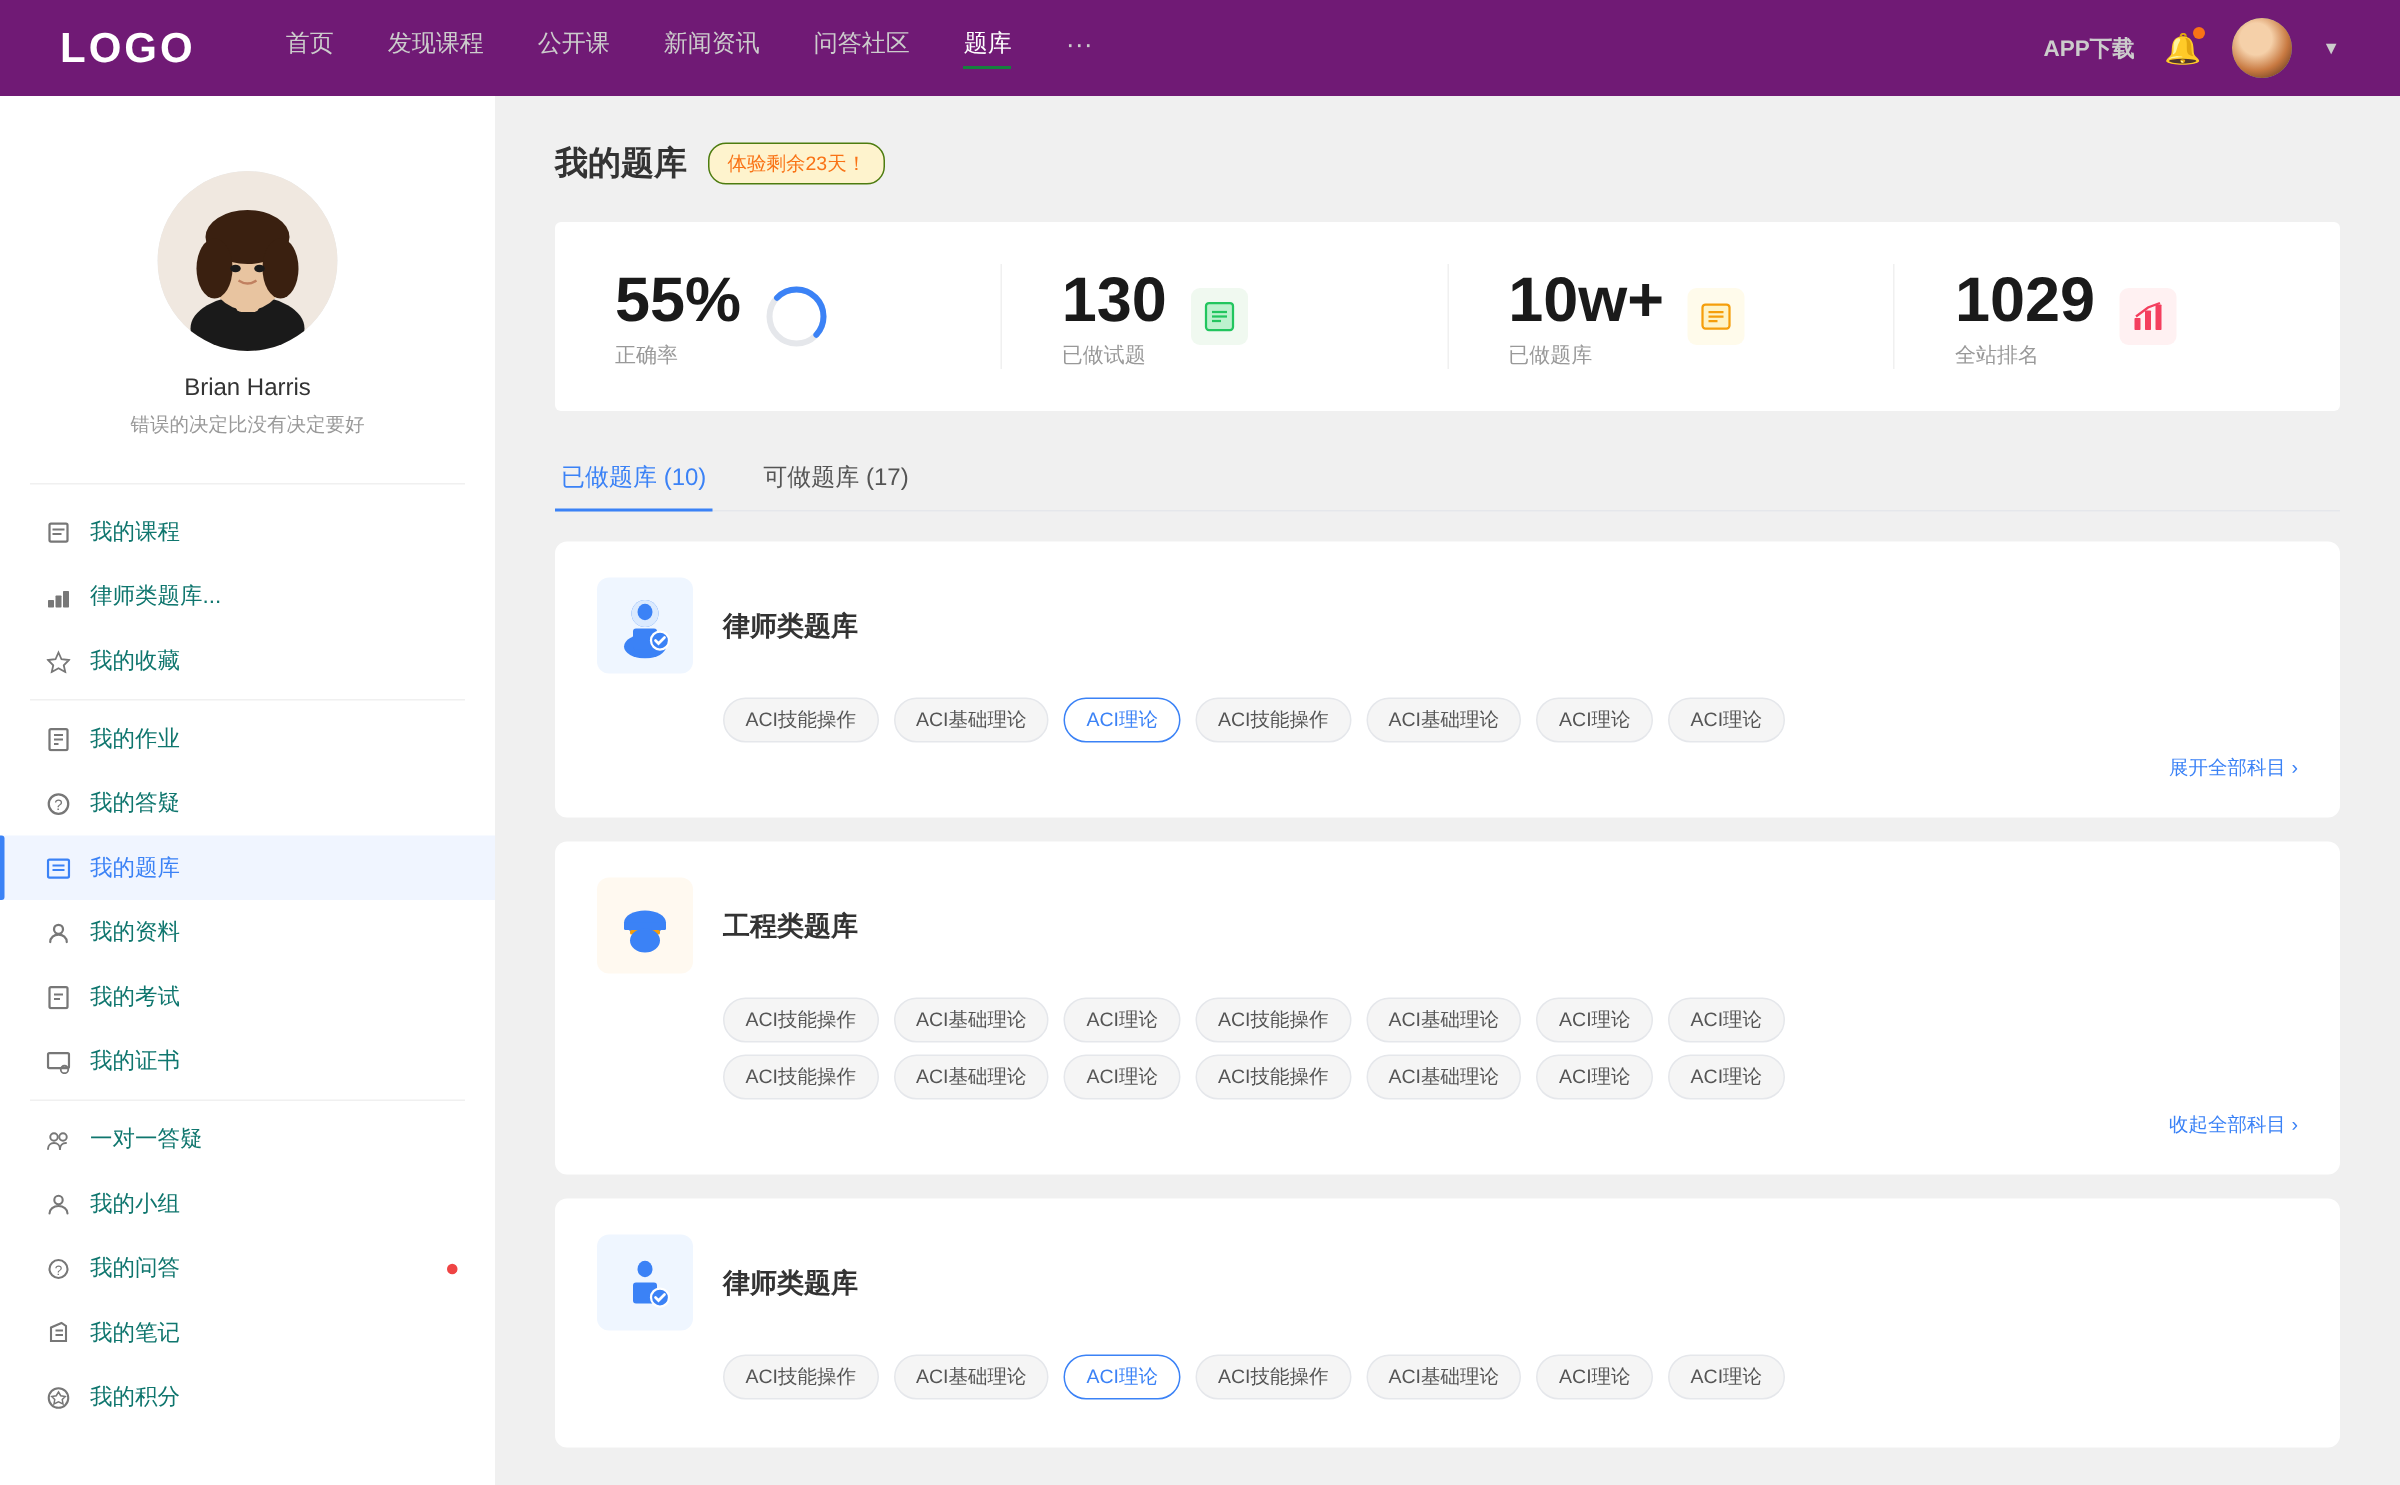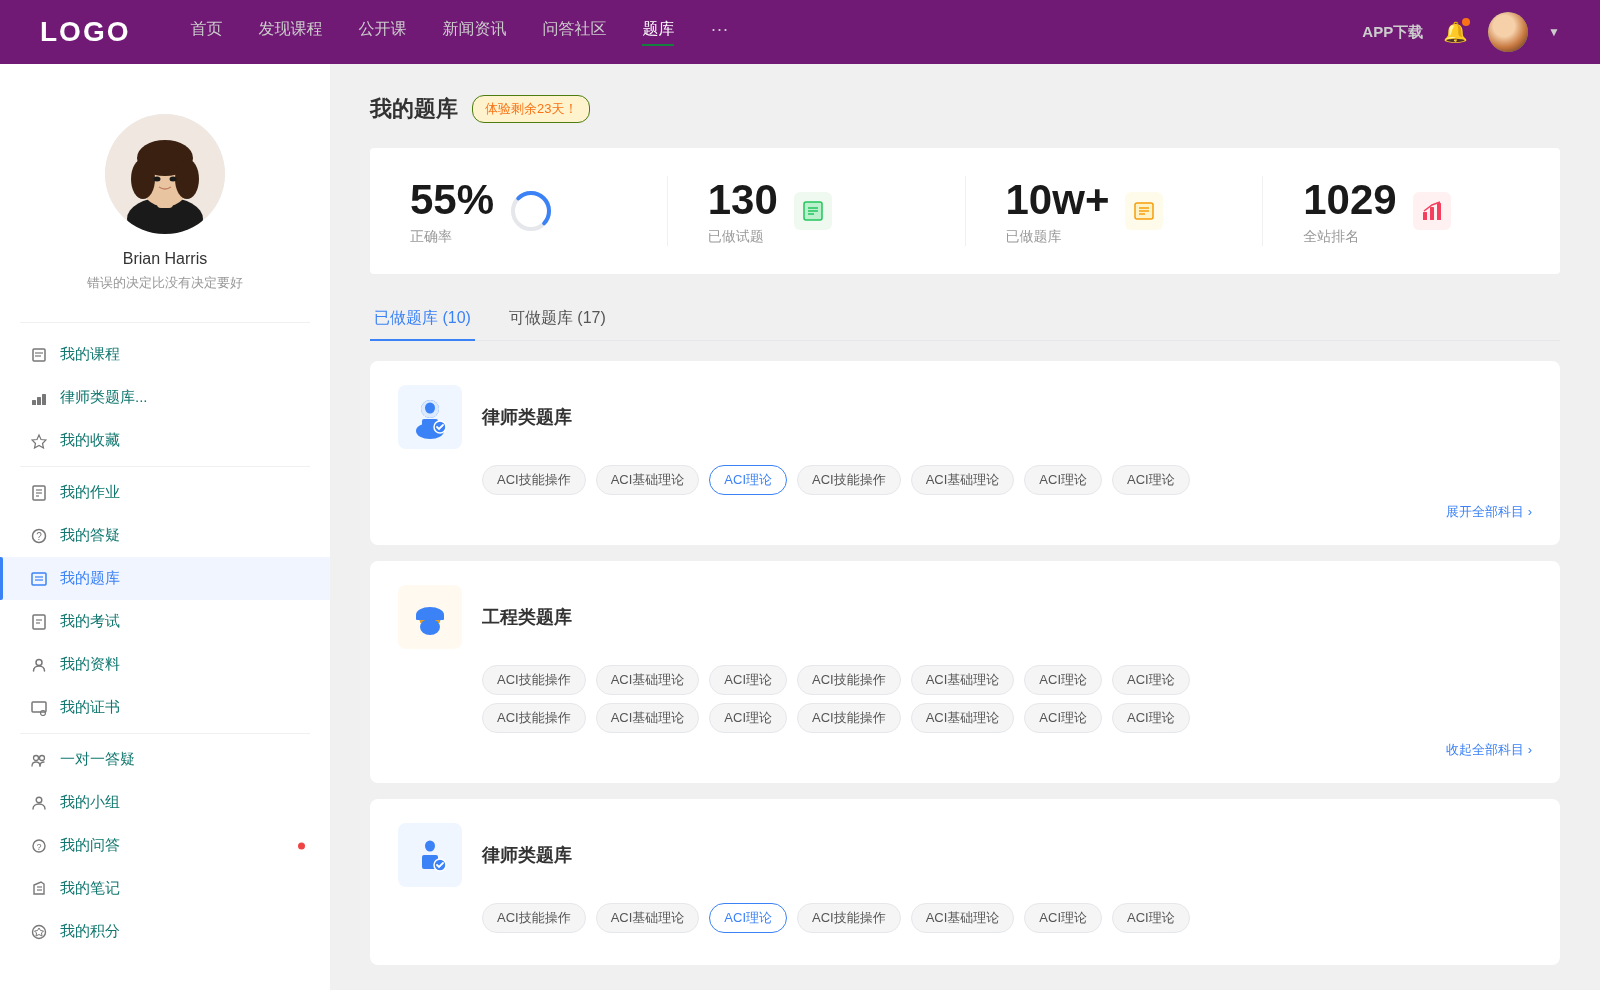--- a/index.html
+++ b/index.html
@@ -177,35 +177,35 @@
               <rect x="1" y="2" width="14" height="12" rx="1" stroke="#3b82f6" stroke-width="1.5"></rect>
               <line x1="4" y1="6" x2="12" y2="6" stroke="#3b82f6" stroke-width="1.2"></line>
               <line x1="4" y1="9" x2="12" y2="9" stroke="#3b82f6" stroke-width="1.2"></line>
             </svg>
         </span>
         <span style="color:#3b82f6;font-weight:500;">我的题库</span>
       </li>
       <li class="menu-item">
         <span class="menu-icon">
           <svg width="16" height="16" viewBox="0 0 16 16" fill="none">
+              <circle cx="8" cy="5.5" r="3" stroke="#777" stroke-width="1.5"></circle>
+              <path d="M2.5 14c0-3 2.5-5 5.5-5s5.5 2 5.5 5" stroke="#777" stroke-width="1.5" stroke-linecap="round"></path>
+            </svg>
+        </span>
+        <span>我的资料</span>
+      </li>
+      <li class="menu-item">
+        <span class="menu-icon">
+          <svg width="16" height="16" viewBox="0 0 16 16" fill="none">
               <rect x="2" y="1" width="12" height="14" rx="1" stroke="#777" stroke-width="1.5"></rect>
               <line x1="5" y1="6" x2="11" y2="6" stroke="#777" stroke-width="1.2"></line>
               <line x1="5" y1="9" x2="9" y2="9" stroke="#777" stroke-width="1.2"></line>
             </svg>
         </span>
         <span>我的考试</span>
-      </li>
-      <li class="menu-item">
-        <span class="menu-icon">
-          <svg width="16" height="16" viewBox="0 0 16 16" fill="none">
-              <circle cx="8" cy="5.5" r="3" stroke="#777" stroke-width="1.5"></circle>
-              <path d="M2.5 14c0-3 2.5-5 5.5-5s5.5 2 5.5 5" stroke="#777" stroke-width="1.5" stroke-linecap="round"></path>
-            </svg>
-        </span>
-        <span>我的资料</span>
       </li>
       <li class="menu-item">
         <span class="menu-icon">
           <svg width="16" height="16" viewBox="0 0 16 16" fill="none">
               <rect x="1" y="2" width="14" height="10" rx="1" stroke="#777" stroke-width="1.5"></rect>
               <circle cx="12" cy="13" r="2.5" stroke="#777" stroke-width="1.2" fill="none"></circle>
             </svg>
         </span>
         <span>我的证书</span>
       </li>

